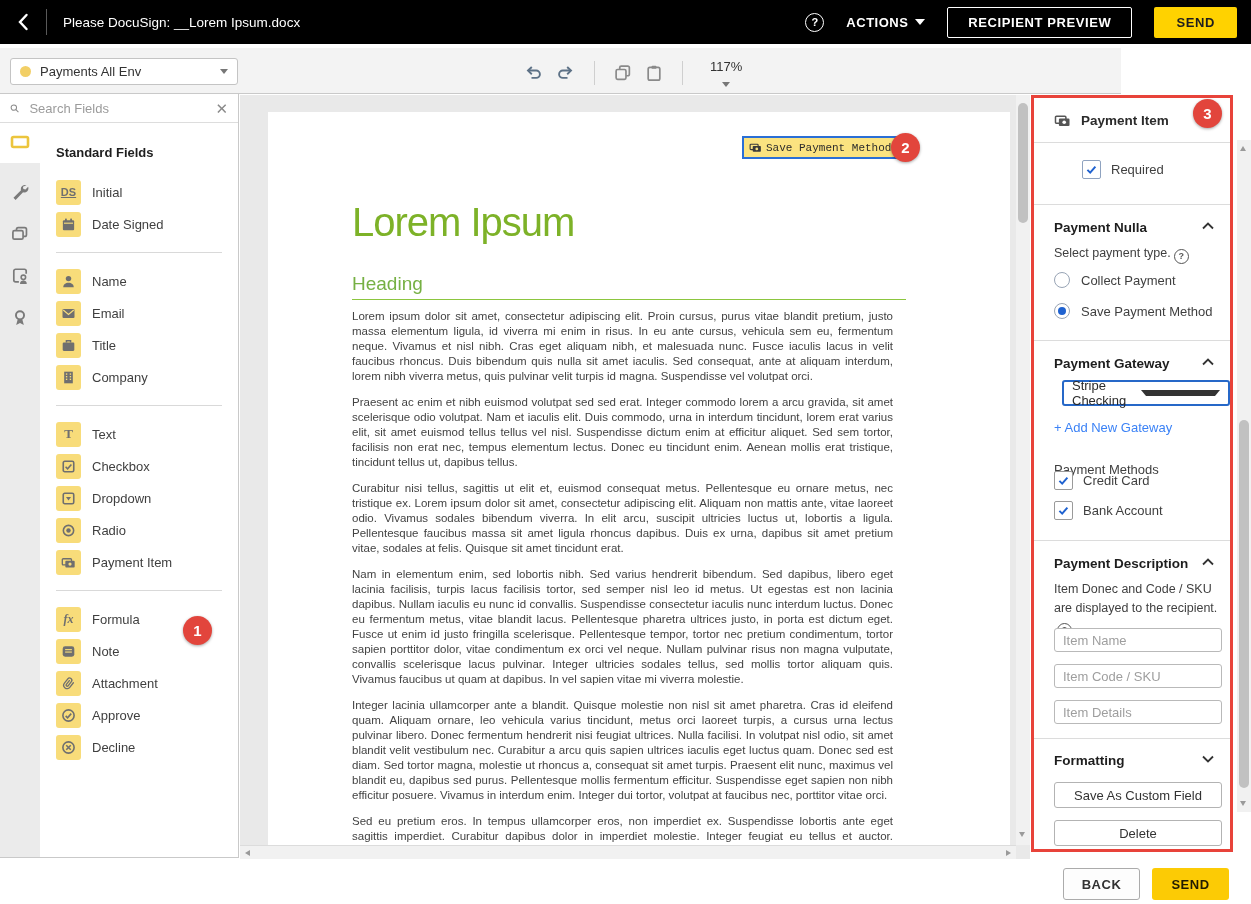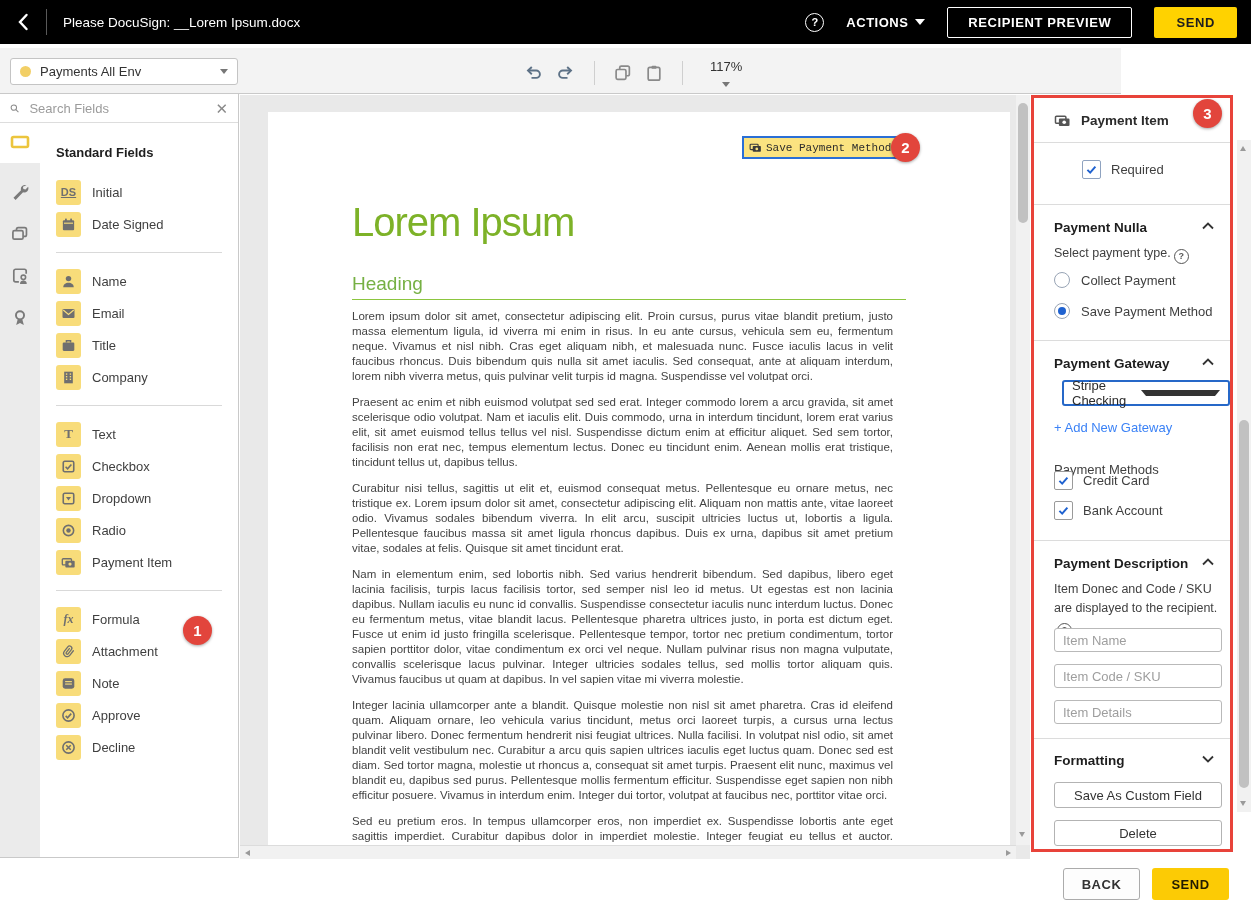--- a/index.html
+++ b/index.html
@@ -313,36 +313,36 @@
 
       <div class="field-item">
         <span class="tile">
             <span class="fx">fx</span>
           </span>
         <span class="field-label">Formula</span>
       </div>
       <div class="field-item">
         <span class="tile">
             <svg width="15" height="15" viewBox="0 0 16 16">
-              <path d="M11.6 4.2v6.2a3.6 3.6 0 0 1-7.2 0V4.6a2.4 2.4 0 0 1 4.8 0v5.6a1.2 1.2 0 0 1-2.4 0V5" fill="none" stroke="#6f6f6f" stroke-width="1.4" stroke-linecap="round" transform="rotate(38 8 8)"></path>
-            </svg>
-          </span>
-        <span class="field-label">Attachment</span>
-      </div>
-      <div class="field-item">
-        <span class="tile">
-            <svg width="15" height="15" viewBox="0 0 16 16">
               <rect x="1.8" y="2.4" width="12.4" height="11.2" rx="2.6" fill="#6f6f6f"></rect>
               <g fill="#f8dc7a">
                 <rect x="4.4" y="5.4" width="7.2" height="1.2"></rect>
                 <rect x="4.4" y="8" width="7.2" height="1.2"></rect>
               </g>
             </svg>
           </span>
         <span class="field-label">Note</span>
+      </div>
+      <div class="field-item">
+        <span class="tile">
+            <svg width="15" height="15" viewBox="0 0 16 16">
+              <path d="M11.6 4.2v6.2a3.6 3.6 0 0 1-7.2 0V4.6a2.4 2.4 0 0 1 4.8 0v5.6a1.2 1.2 0 0 1-2.4 0V5" fill="none" stroke="#6f6f6f" stroke-width="1.4" stroke-linecap="round" transform="rotate(38 8 8)"></path>
+            </svg>
+          </span>
+        <span class="field-label">Attachment</span>
       </div>
       <div class="field-item">
         <span class="tile">
             <svg width="15" height="15" viewBox="0 0 16 16">
               <circle cx="8" cy="8" r="6" fill="none" stroke="#6f6f6f" stroke-width="1.7"></circle>
               <path d="M5 8.4l2 2 3.9-4.4" fill="none" stroke="#6f6f6f" stroke-width="1.7"></path>
             </svg>
           </span>
         <span class="field-label">Approve</span>
       </div>

